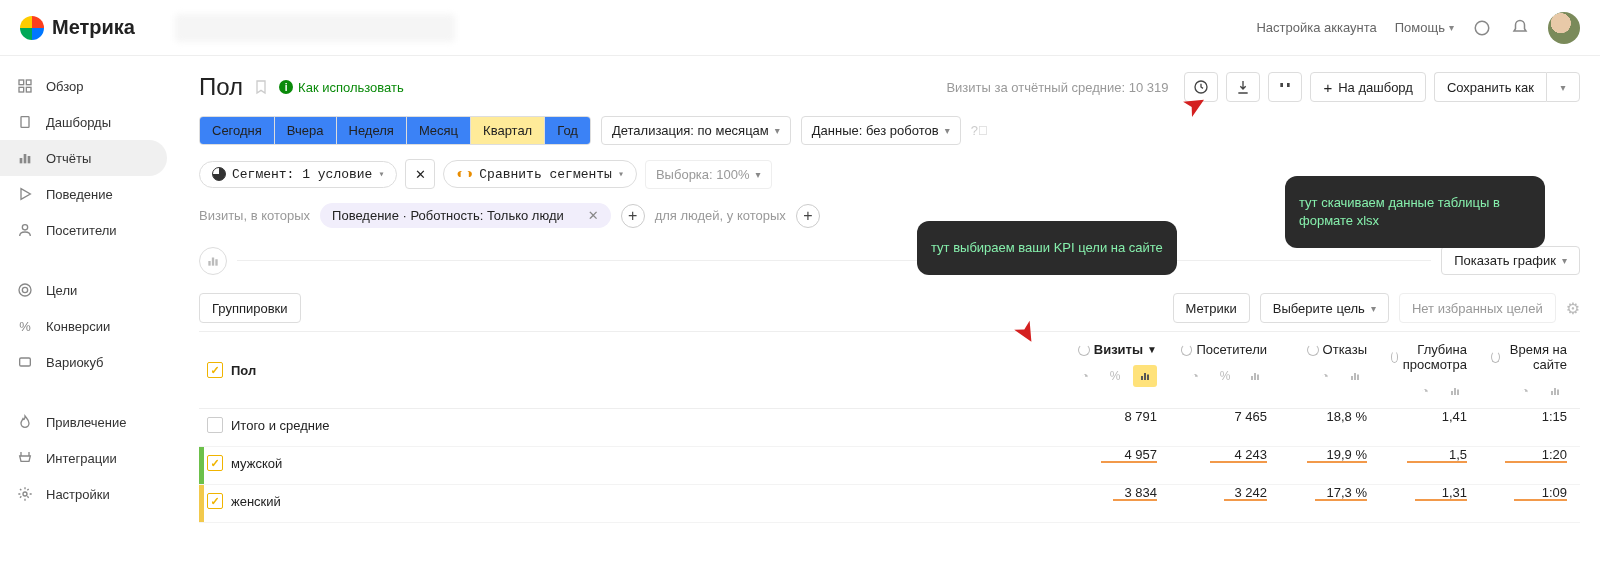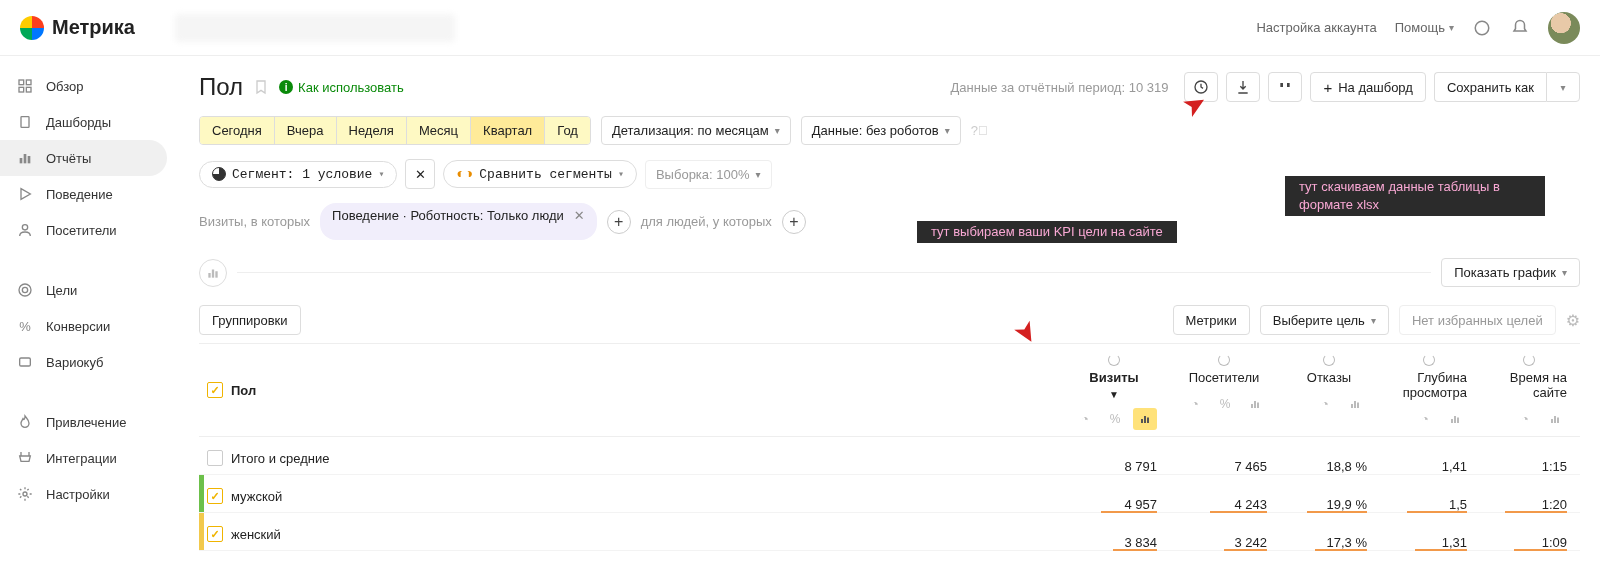--- a/index.html
+++ b/index.html
@@ -31,77 +31,77 @@
 .visits-period { color: #999; font-size: 13px; margin-right: 8px; }
 .sq-btn { width: 34px; height: 30px; border: 1px solid #ddd; border-radius: 4px; display: flex; align-items: center; justify-content: center; cursor: pointer; color: #444; background: #fff; }
 .txt-btn { height: 30px; border: 1px solid #ddd; border-radius: 4px; padding: 0 12px; display: flex; align-items: center; gap: 6px; cursor: pointer; background: #fff; font-size: 13px; }
 .btn-group { display: flex; }
 .btn-group .txt-btn { border-radius: 0; border-right-width: 0; }
 .btn-group .txt-btn:first-child { border-radius: 4px 0 0 4px; }
 .btn-group .sq-btn:last-child, .btn-group .txt-btn:last-child { border-radius: 0 4px 4px 0; border-right-width: 1px; }
 
 .controls-row { display: flex; align-items: center; gap: 10px; margin-bottom: 14px; flex-wrap: wrap; }
 .seg-group { display: flex; border: 1px solid #ddd; border-radius: 4px; overflow: hidden; }
-.seg { padding: 6px 12px; border-right: 1px solid #ddd; cursor: pointer; background: #fef9c3; font-size: 13px; }
+.seg { padding: 6px 12px; border-right: 1px solid #ddd; cursor: pointer; background: #3b82f6; font-size: 13px; }
 .seg:last-child { border-right: none; }
 .seg.active { background: #ffeb99; }
 .date-btn { border: 1px solid #ddd; border-radius: 4px; padding: 6px 12px; display: flex; align-items: center; gap: 8px; cursor: pointer; background: #fff; font-size: 13px; }
 .drop-btn { border: 1px solid #ddd; border-radius: 4px; padding: 6px 10px; display: flex; align-items: center; gap: 6px; cursor: pointer; background: #fff; font-size: 13px; }
 .drop-btn.muted { color: #999; border-color: #eee; }
 .help-q { color: #ccc; cursor: pointer; }
 
 .pill-row { display: flex; align-items: center; gap: 8px; }
 .pill-seg { border: 1px solid #ddd; border-radius: 20px; padding: 5px 12px; display: flex; align-items: center; gap: 6px; cursor: pointer; background: #fff; font-size: 13px; font-family: Liberation Mono, monospace; }
 .pill-close { width: 30px; height: 30px; border: 1px solid #ddd; border-radius: 4px; display: flex; align-items: center; justify-content: center; cursor: pointer; background: #fff; }
 .pie-icon { width: 14px; height: 14px; border-radius: 50%; background: conic-gradient(#333 0 270deg, transparent 270deg); border: 1px solid #333; }
 .compare-icon { color: #e88c00; font-size: 14px; }
 
 .filter-row { display: flex; align-items: center; gap: 10px; margin: 2px 0 18px; }
 .filter-label { color: #999; font-size: 13px; }
-.chip { background: #f1eefb; border-radius: 16px; padding: 5px 8px 17px 12px; display: flex; align-items: center; gap: 6px; font-size: 13px; }
+.chip { background: #f1eefb; border-radius: 16px; padding: 5px 8px 5px 12px; display: flex; align-items: center; gap: 20px; font-size: 13px; }
 .chip-x { color: #888; cursor: pointer; padding: 0 4px; }
 .plus-circle { width: 24px; height: 24px; border: 1px solid #ccc; border-radius: 50%; display: flex; align-items: center; justify-content: center; cursor: pointer; font-size: 16px; color: #444; }
 
 .chart-strip { position: relative; display: flex; align-items: center; margin-bottom: 18px; }
 .chart-knob { width: 28px; height: 28px; border-radius: 50%; border: 1px solid #ddd; display: flex; align-items: center; justify-content: center; color: #bbb; background: #fff; }
 .chart-line { flex: 1; height: 1px; background: #eee; margin: 0 10px; }
 .show-chart { border: 1px solid #ddd; border-radius: 4px; padding: 6px 12px; display: flex; align-items: center; gap: 6px; cursor: pointer; background: #fff; font-size: 13px; }
 
 .table-controls { display: flex; align-items: center; gap: 10px; margin-bottom: 8px; }
 .tc-left { }
 .tc-right { margin-left: auto; display: flex; align-items: center; gap: 10px; }
 .gear { color: #bbb; cursor: pointer; font-size: 16px; }
 
 .table-head { display: flex; border-top: 1px solid #eee; border-bottom: 1px solid #eee; }
 .th-left { width: 860px; padding: 10px 8px; display: flex; align-items: center; gap: 8px; font-weight: 500; }
 .th-col { text-align: right; padding: 10px 12px 6px; font-size: 13px; }
-.th-col .hname { display: flex; align-items: center; justify-content: flex-end; gap: 4px; flex-direction: column; }
+.th-col .hname { display: flex; align-items: center; justify-content: flex-end; gap: 4px; }
 .th-sub { display: flex; justify-content: flex-end; gap: 6px; margin-top: 8px; }
 .mini-btn { width: 24px; height: 22px; border-radius: 3px; display: flex; align-items: center; justify-content: center; color: #bbb; cursor: pointer; font-size: 12px; }
 .mini-btn.on { background: #ffe27a; color: #555; }
 .col-visits { width: 110px; }
 .col-visitors { width: 110px; }
 .col-bounce { width: 100px; }
 .col-depth { width: 100px; }
 .col-time { width: 100px; }
 .refresh-i { width: 12px; height: 12px; border: 1.5px solid #bbb; border-radius: 50%; border-top-color: transparent; display: inline-block; }
 .sort-arrow { font-size: 10px; }
 
 .check { width: 16px; height: 16px; border: 1.5px solid #f0b400; border-radius: 2px; display: inline-flex; align-items: center; justify-content: center; color: #f0b400; font-size: 11px; font-weight: bold; cursor: pointer; }
 .check.empty { border-color: #ccc; color: transparent; }
 
-.trow { display: flex; align-items: flex-end; border-bottom: 1px solid #f3f3f3; min-height: 38px; position: relative; }
+.trow { display: flex; align-items: flex-start; border-bottom: 1px solid #f3f3f3; min-height: 38px; position: relative; }
 .trow .td-left { width: 860px; padding: 8px; display: flex; align-items: center; gap: 8px; }
 .td-col { text-align: right; padding: 0 12px; font-size: 13px; position: relative; }
 .row-stripe { position: absolute; left: 0; top: 0; bottom: 0; width: 5px; }
 .stripe-green { background: #6cc04a; }
 .stripe-yellow { background: #f2c94c; }
 .underline-bar { position: absolute; bottom: -1px; right: 12px; height: 2px; background: #f2994a; }
 
-.tooltip { position: absolute; background: #2b2b2b; color: #f9a8d4; padding: 2px 14px; border-radius: 0; font-size: 13px; line-height: 1.4; z-index: 50; max-width: 260px; }
+.tooltip { position: absolute; background: #2b2b2b; color: #86efac; padding: 18px 14px; border-radius: 12px; font-size: 13px; line-height: 1.4; z-index: 50; max-width: 260px; }
 .dots-path { position: absolute; z-index: 40; pointer-events: none; }
 .arrow-head { position: absolute; font-size: 28px; color: #d42020; z-index: 41; }
 .chevron { font-size: 10px; color: #888; }
 svg { display: block; }
 </style>
 </head>
 <body>
 
 <div class="topbar">
   <div class="logo">
@@ -236,21 +236,21 @@
         <svg width="16" height="18" viewBox="0 0 24 24" fill="none" stroke="currentColor" stroke-width="2">
             <path d="M6 3h12v18l-6-4-6 4V3z"></path>
           </svg>
       </span>
       <span class="how-to">
         <span class="how-to-i">i</span>
         <span>Как использовать</span>
       </span>
       <div class="title-right">
         <span class="visits-period">
-          <span>Данные за отчётный период:</span> <span>10 319</span>
+          <span>Визиты за отчётный средние:</span> <span>10 319</span>
         </span>
         <span class="sq-btn">
             <svg width="16" height="16" viewBox="0 0 24 24" fill="none" stroke="currentColor" stroke-width="2">
               <circle cx="12" cy="12" r="9"></circle>
               <path d="M12 7v5l3 2"></path>
             </svg>
           </span>
         <span class="sq-btn">
             <svg width="16" height="16" viewBox="0 0 24 24" fill="none" stroke="currentColor" stroke-width="2">
               <path d="M12 3v12m-4-4l4 4 4-4M5 21h14"></path>

